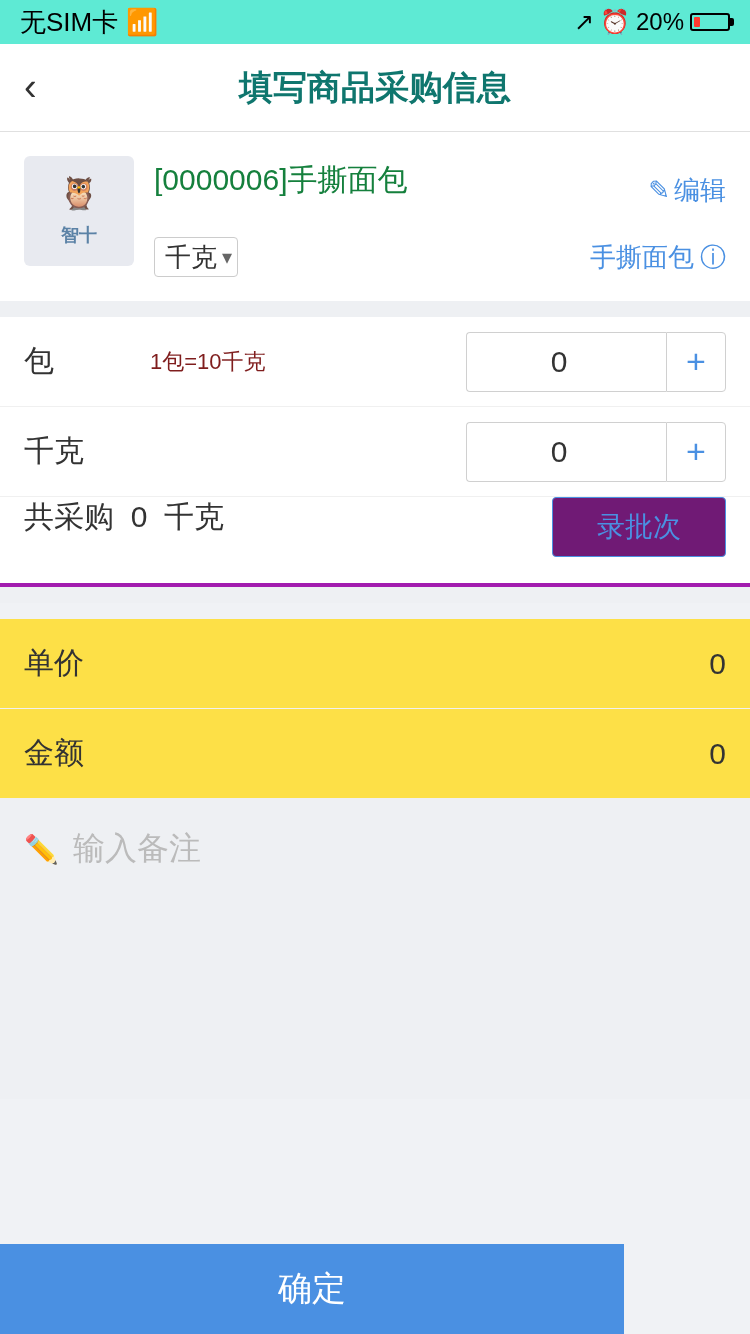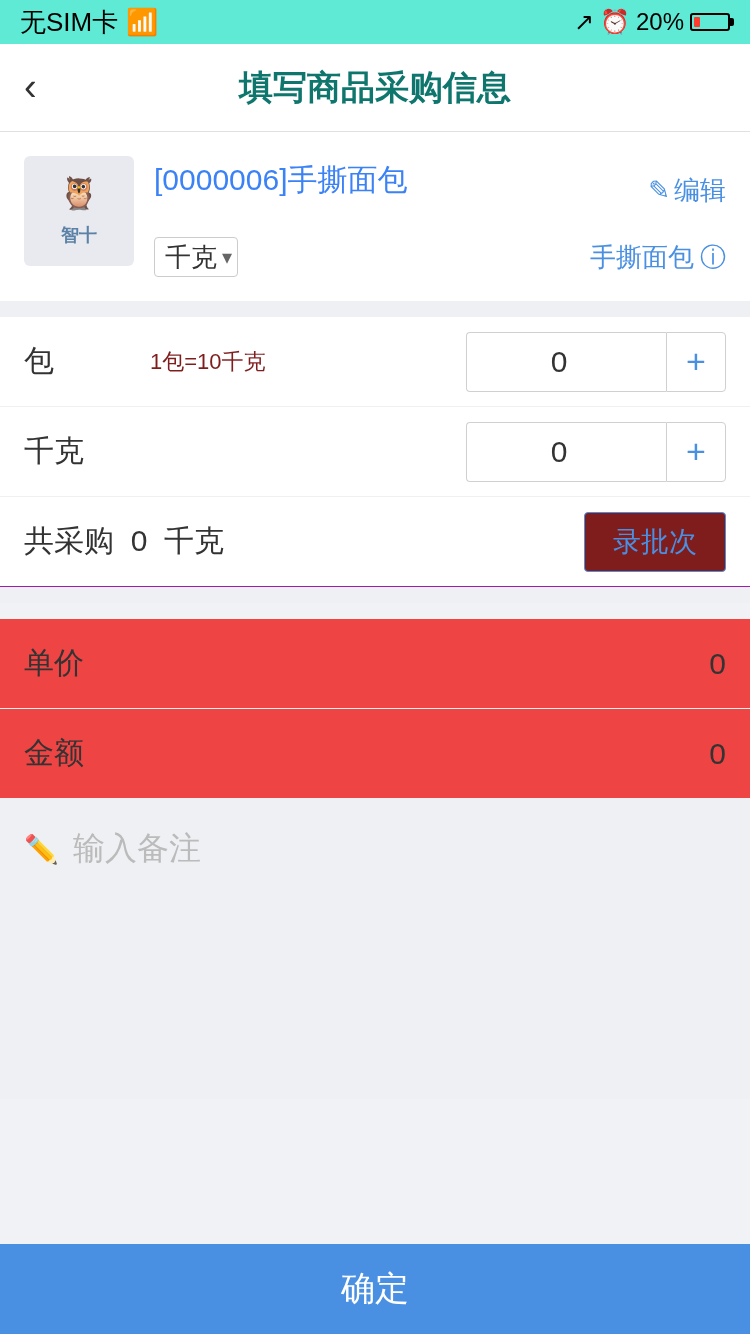--- a/index.html
+++ b/index.html
@@ -90,21 +90,21 @@
       font-size: 32px;
       color: #5b82a6;
       text-align: center;
     }
     .product-info {
       flex: 1;
       padding-top: 4px;
     }
     .product-name {
       font-size: 30px;
-      color: #3b82f6;
+      color: #15803d;
       font-weight: 500;
       margin-bottom: 20px;
     }
     .product-unit-row {
       display: flex;
       align-items: center;
       gap: 16px;
     }
     .unit-label {
       font-size: 26px;
@@ -214,43 +214,43 @@
       justify-content: center;
       font-size: 34px;
       color: #4a90e2;
       cursor: pointer;
     }
 
     
     .total-row {
       background: #fff;
       display: flex;
-      align-items: center;
+      align-items: flex-start;
       padding: 0 24px;
       height: 90px;
-      border-bottom: 1px solid #a21caf;
+      border-bottom: 4px solid #a21caf;
     }
     .total-label {
       font-size: 30px;
       color: #333;
     }
     .total-btn {
       margin-left: auto;
       border: 1.5px solid #4a90e2;
       color: #4a90e2;
       font-size: 28px;
-      padding: 10px 28px;
+      padding: 10px 44px;
       border-radius: 4px;
-      background: #7f1d1d;
+      background: #701a75;
       cursor: pointer;
     }
 
     
     .info-section {
-      background: #ef4444;
+      background: #fde047;
       margin-top: 16px;
     }
     .info-row {
       display: flex;
       align-items: center;
       padding: 0 24px;
       height: 90px;
       border-bottom: 1px solid #f0f0f0;
     }
     .info-label {
@@ -280,21 +280,21 @@
     .note-placeholder {
       font-size: 32px;
       color: #bbb;
     }
 
     
     .confirm-btn-area {
       position: fixed;
       bottom: 0;
       left: 0;
-      width: 750px;
+      width: 624px;
       height: 90px;
       background: #4a90e2;
       display: flex;
       align-items: center;
       justify-content: center;
       cursor: pointer;
     }
     .confirm-btn-text {
       font-size: 34px;
       color: #fff;

